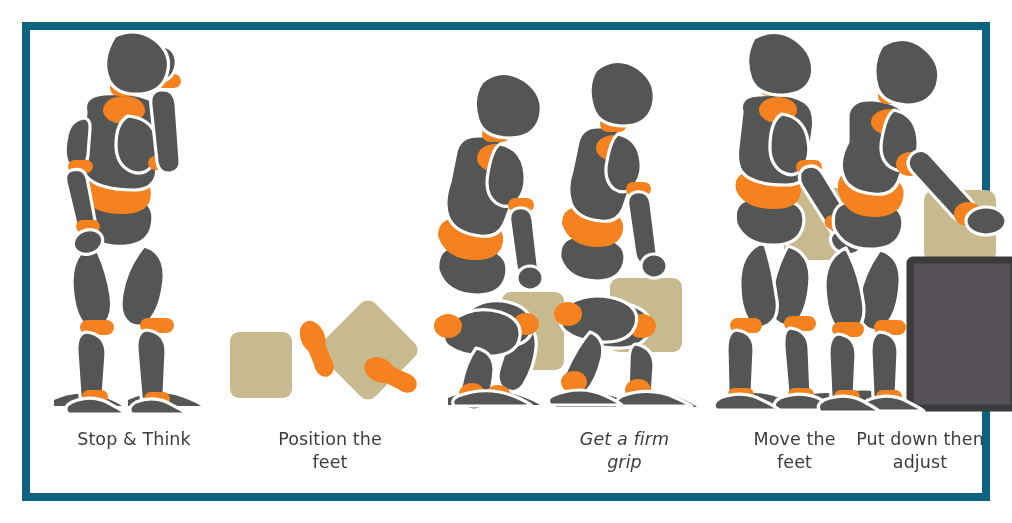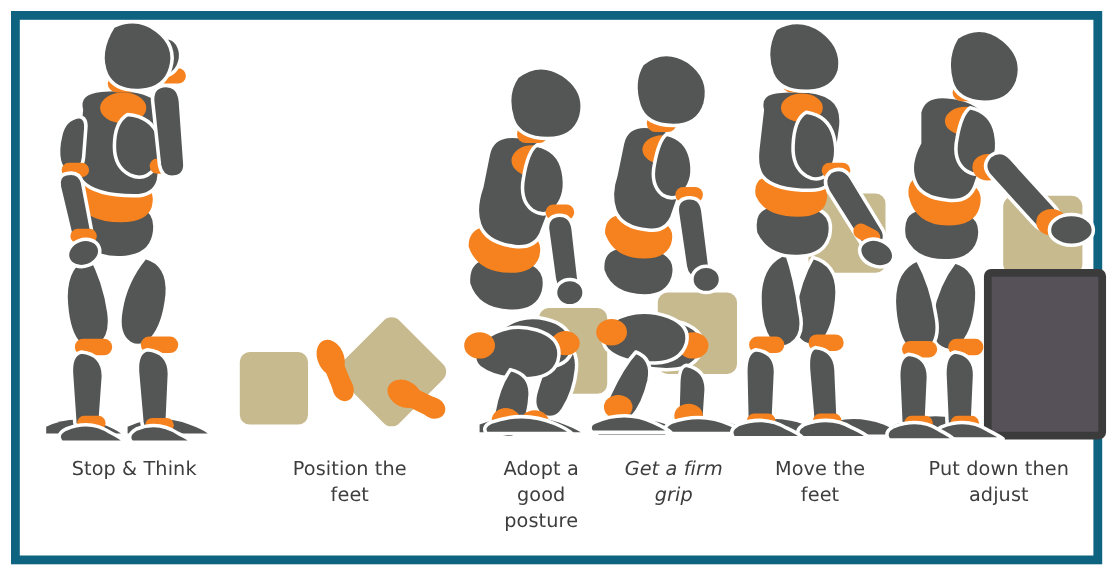--- a/index.html
+++ b/index.html
@@ -12,21 +12,21 @@
     height: 523px;
     font-family: "DejaVu Sans", sans-serif;
     overflow: hidden;
   }
   #poster {
     position: relative;
     width: 1012px;
     height: 523px;
     background: #ffffff;
     box-sizing: border-box;
-    padding: 10px;
+    padding: 22px;
   }
   #frame {
     position: relative;
     width: 100%;
     height: 100%;
     box-sizing: border-box;
     border: 8px solid #0d6380;
     background: #ffffff;
   }
   #stage {
@@ -66,21 +66,21 @@
     line-height: 1.34;
     color: #3d3d3d;
     font-family: "DejaVu Sans", sans-serif;
     letter-spacing: 0.1px;
   }
   
   #panel-1 { left: 2px;   width: 204px; }
   #panel-2 { left: 196px; width: 208px; }
   #panel-3 { left: 400px; width: 148px; }
   #panel-4 { left: 522px; width: 145px; font-style: italic; }
-  #panel-5 { left: 655px; width: 145px; }
+  #panel-5 { left: 692px; width: 145px; }
   #panel-6 { left: 790px; width: 200px; }
 </style>
 </head>
 <body>
 
 <div id="poster">
   <div id="frame">
     <div id="stage">
 
       <div class="panel" id="panel-1">
@@ -192,21 +192,20 @@
 
               <path d="M88 178 q13 -2 15 12 l5 44 q2 12 -9 13 q-11 1 -13 -11 l-6 -44 q-2 -12 8 -14 Z" fill="#535654"></path>
               <ellipse cx="100" cy="248" rx="13" ry="12" fill="#535654"></ellipse>
 
               <rect x="52" y="96" width="28" height="16" rx="8" fill="#f5821f" stroke="none"></rect>
 
               <path d="M52 52 q20 -16 42 -2 q22 15 16 38 q-6 20 -30 20 q-26 0 -32 -18 q-7 -22 4 -38 Z" fill="#535654"></path>
             </g>
           </svg>
         </div>
-        <div class="caption">Adopt a<br>good<br>posture</div>
       </div>
 
       <div class="panel" id="panel-4">
         <div class="figure-area">
           <svg viewBox="0 0 145 385" preserveAspectRatio="xMidYMax meet">
             <rect x="58" y="248" width="72" height="74" rx="9" fill="#c7ba8f"></rect>
             <g stroke="#ffffff" stroke-width="3.2" stroke-linejoin="round" stroke-linecap="round">
 
               <path d="M4 370 q30 -13 62 -2 q12 5 18 9 H4 Z" fill="#535654" stroke="none"></path>
               <path d="M70 370 q28 -13 58 -2 q12 5 17 9 H70 Z" fill="#535654" stroke="none"></path>

